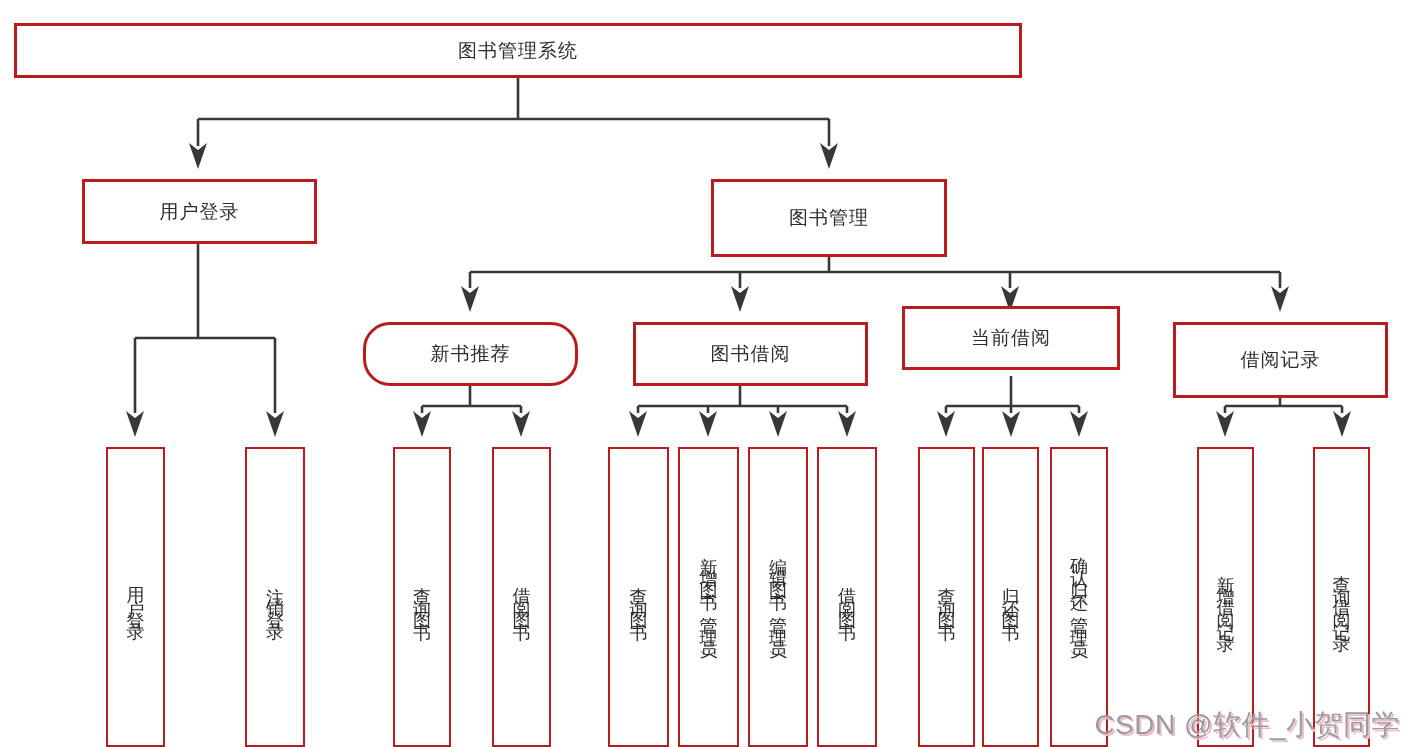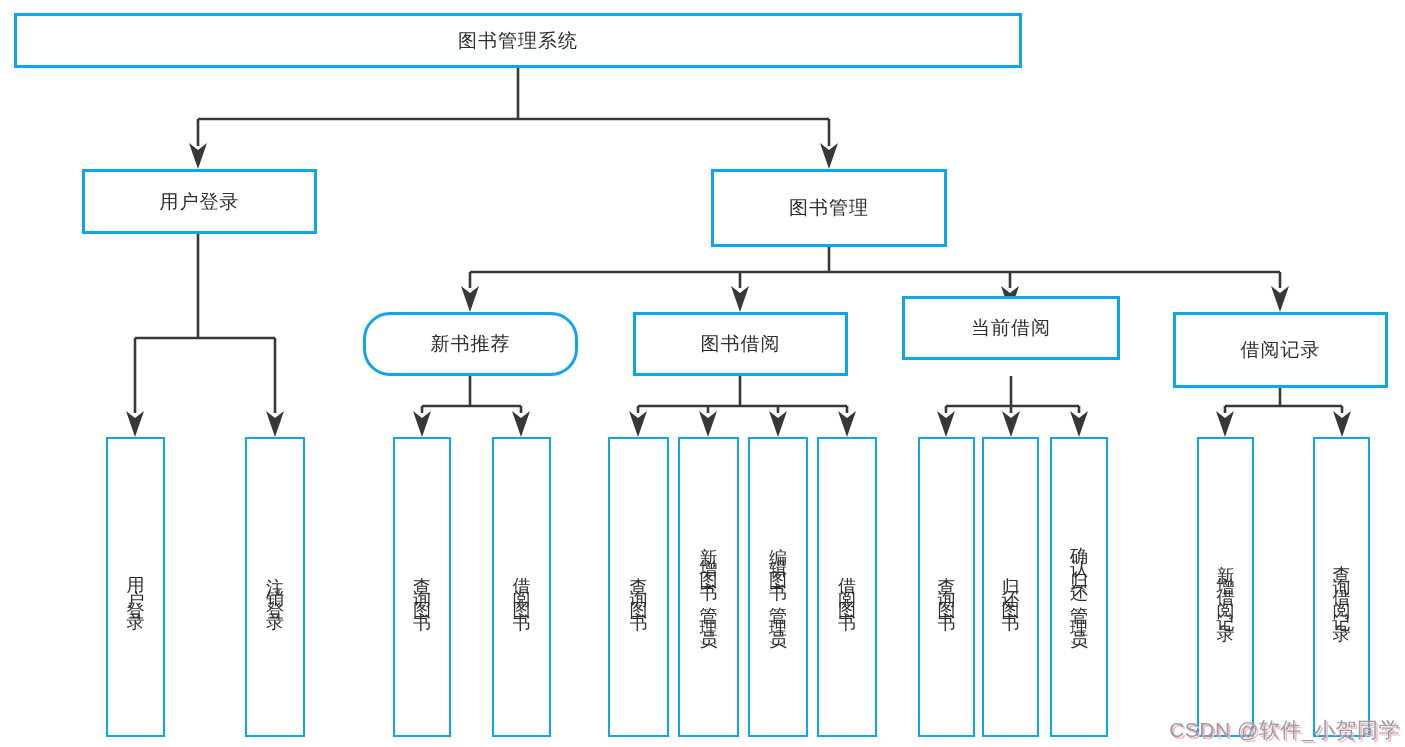--- a/index.html
+++ b/index.html
@@ -5,53 +5,53 @@
   html,body{margin:0;padding:0;}
   body{
     width:1405px;height:747px;position:relative;overflow:hidden;
     background:#ffffff;
     font-family:"Liberation Sans","DejaVu Sans",sans-serif;
   }
   #stage{position:absolute;left:0;top:0;width:1405px;height:747px;}
   svg.connectors{position:absolute;left:0;top:0;width:1405px;height:747px;}
   .box{
     position:absolute;box-sizing:border-box;background:#ffffff;
-    border:3px solid #0ea5e9;display:flex;align-items:center;justify-content:center;
+    border:3px solid #b91c1c;display:flex;align-items:center;justify-content:center;margin-top:10px;
   }
   .leaf{border-width:2px;}
   .hlabel{font-size:19px;color:#2d2d2d;letter-spacing:1px;white-space:nowrap;}
   .vlabel{
     writing-mode:vertical-rl;text-orientation:mixed;
     font-size:18px;letter-spacing:12px;line-height:1;color:#2d2d2d;white-space:nowrap;
   }
   
   #n-root{left:14px;top:13px;width:1008px;height:55px;}
   #n-user-login{left:82px;top:169px;width:235px;height:65px;}
   #n-book-mgmt{left:711px;top:169px;width:236px;height:78px;}
   #n-new-books{left:363px;top:312px;width:215px;height:64px;border-radius:27px;}
-  #n-book-borrow{left:633px;top:312px;width:215px;height:64px;}
+  #n-book-borrow{left:633px;top:312px;width:235px;height:64px;}
   #n-current-borrow{left:902px;top:296px;width:218px;height:64px;justify-content:center;}
   #n-borrow-records{left:1173px;top:312px;width:215px;height:76px;}
   .leaf{top:437px;height:300px;}
   #l-a1{left:106px;width:59px;}
   #l-a2{left:245px;width:60px;}
   #l-b1{left:393px;width:58px;}
   #l-b2{left:492px;width:59px;}
   #l-c1{left:608px;width:61px;}
   #l-c2{left:678px;width:61px;}
   #l-c3{left:748px;width:60px;}
   #l-c4{left:817px;width:60px;}
   #l-d1{left:918px;width:57px;}
   #l-d2{left:982px;width:57px;}
   #l-d3{left:1050px;width:58px;}
   #l-e1{left:1197px;width:57px;}
   #l-e2{left:1313px;width:57px;}
   .watermark{
     position:absolute;right:5px;bottom:3px;
-    font-size:21px;color:#9b9ba3;letter-spacing:0.5px;
+    font-size:28px;color:#9b9ba3;letter-spacing:0.5px;
     text-shadow:2px 2px 0 #f3bac3;white-space:nowrap;
   }
 </style>
 </head>
 <body>
 
 <div id="stage">
 
   <svg class="connectors" viewBox="0 0 1405 747" aria-hidden="true">
     <g stroke="#383838" stroke-width="2.6" fill="none">

